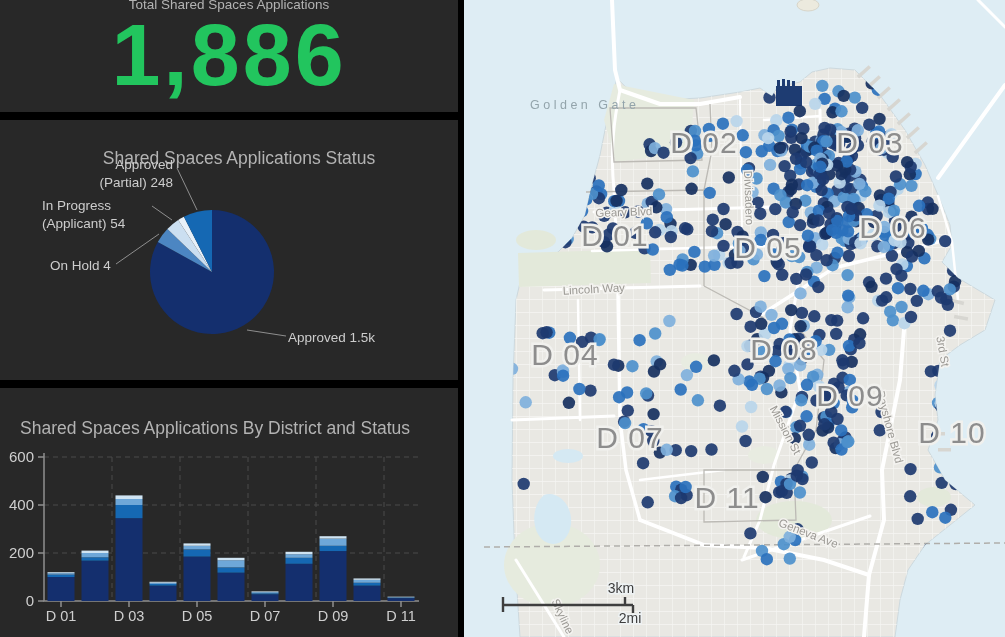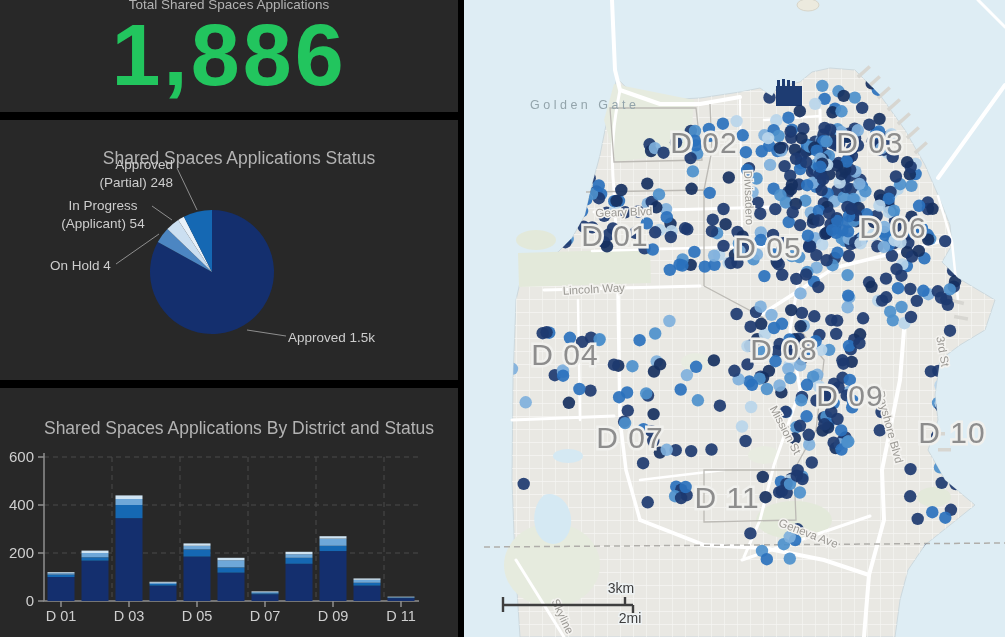--- a/index.html
+++ b/index.html
@@ -6,21 +6,21 @@
     font-family:"Liberation Sans",sans-serif;}
   .card{position:absolute;left:0;width:458px;background:#282828;overflow:hidden;}
   #kpi-card{top:0;height:112px;}
   #pie-card{top:120px;height:260px;}
   #bar-card{top:388px;height:249px;}
   .kpi-title{position:absolute;top:-3px;width:100%;text-align:center;font-size:13.5px;color:#b3b3b3;}
   .kpi-value{position:absolute;top:2px;width:100%;text-align:center;font-size:88px;font-weight:700;
     color:#22c55e;letter-spacing:3px;line-height:106px;}
   .panel-title{font-size:17.5px;color:#b3b3b3;font-weight:400;}
   #pie-card .panel-title{text-align:center;padding-top:13px;padding-left:20px;}
-  #bar-card .panel-title{padding:15px 0 0 20px;text-align:center;}
+  #bar-card .panel-title{padding:15px 0 0 20px;}
   .pie-label{position:absolute;font-size:13.5px;color:#cdcdcd;line-height:1.3;}
   #pie-svg,#bar-svg{position:absolute;left:0;top:0;}
   #pie-svg{top:0;}
   #bar-svg{top:0;}
   #map-panel{position:absolute;left:464px;top:0;width:541px;height:637px;background:#a16207;text-align:right;}
   svg text{font-family:"Liberation Sans",sans-serif;}
   .district-label{font-size:30px;fill:#8d8d8d;stroke:#f1f1ee;stroke-width:5px;paint-order:stroke;letter-spacing:1px;}
   .street-label{font-size:11.5px;fill:#9b9994;stroke:#f4f3f0;stroke-width:3px;paint-order:stroke;}
   .water-label{font-size:12.5px;fill:#93a4ab;letter-spacing:3.5px;}
   .scale-label{font-size:14px;fill:#3e3e3e;stroke:#eef2f3;stroke-width:3px;paint-order:stroke;}
@@ -42,21 +42,21 @@
         <path d="M212,152 L167.4,108.9 A62,62 0 0 1 178.2,100.0 Z" fill="#cbdff1"></path>
         <path d="M212,152 L178.2,100.0 A62,62 0 0 1 183.9,96.8 Z" fill="#e8f1f9"></path>
         <path d="M212,152 L183.9,96.8 A62,62 0 0 1 212.0,90.0 Z" fill="#1568b3"></path>
         <line x1="177" y1="48" x2="197" y2="90" stroke="#8f8f8f" stroke-width="1"></line>
         <line x1="152" y1="86" x2="172" y2="100" stroke="#8f8f8f" stroke-width="1"></line>
         <line x1="116" y1="144" x2="159" y2="114" stroke="#8f8f8f" stroke-width="1"></line>
         <line x1="247" y1="210" x2="286" y2="216" stroke="#8f8f8f" stroke-width="1"></line>
       </svg>
     <h2 class="panel-title" style="position:relative">Shared Spaces Applications Status</h2>
     <div class="pie-label" style="right:285px;top:36px;width:88px;text-align:right">Approved (Partial) 248</div>
-    <div class="pie-label" style="right:303px;top:77px;width:104px;text-align:center">In Progress (Applicant) 54</div>
+    <div class="pie-label" style="right:312px;top:77px;width:104px;text-align:left">In Progress (Applicant) 54</div>
     <div class="pie-label" style="left:50px;top:137px">On Hold 4</div>
     <div class="pie-label" style="left:288px;top:209px">Approved 1.5k</div>
   </section>
 
   <section class="card" id="bar-card">
     <h2 class="panel-title" style="position:relative;z-index:2">Shared Spaces Applications By District and Status</h2>
     <svg id="bar-svg" width="458" height="249" viewBox="0 0 458 249">
         <line x1="44" y1="165" x2="419" y2="165" stroke="#4a4a4a" stroke-dasharray="5 4" stroke-width="1"></line>
         <line x1="44" y1="117" x2="419" y2="117" stroke="#4a4a4a" stroke-dasharray="5 4" stroke-width="1"></line>
         <line x1="44" y1="69" x2="419" y2="69" stroke="#4a4a4a" stroke-dasharray="5 4" stroke-width="1"></line>

